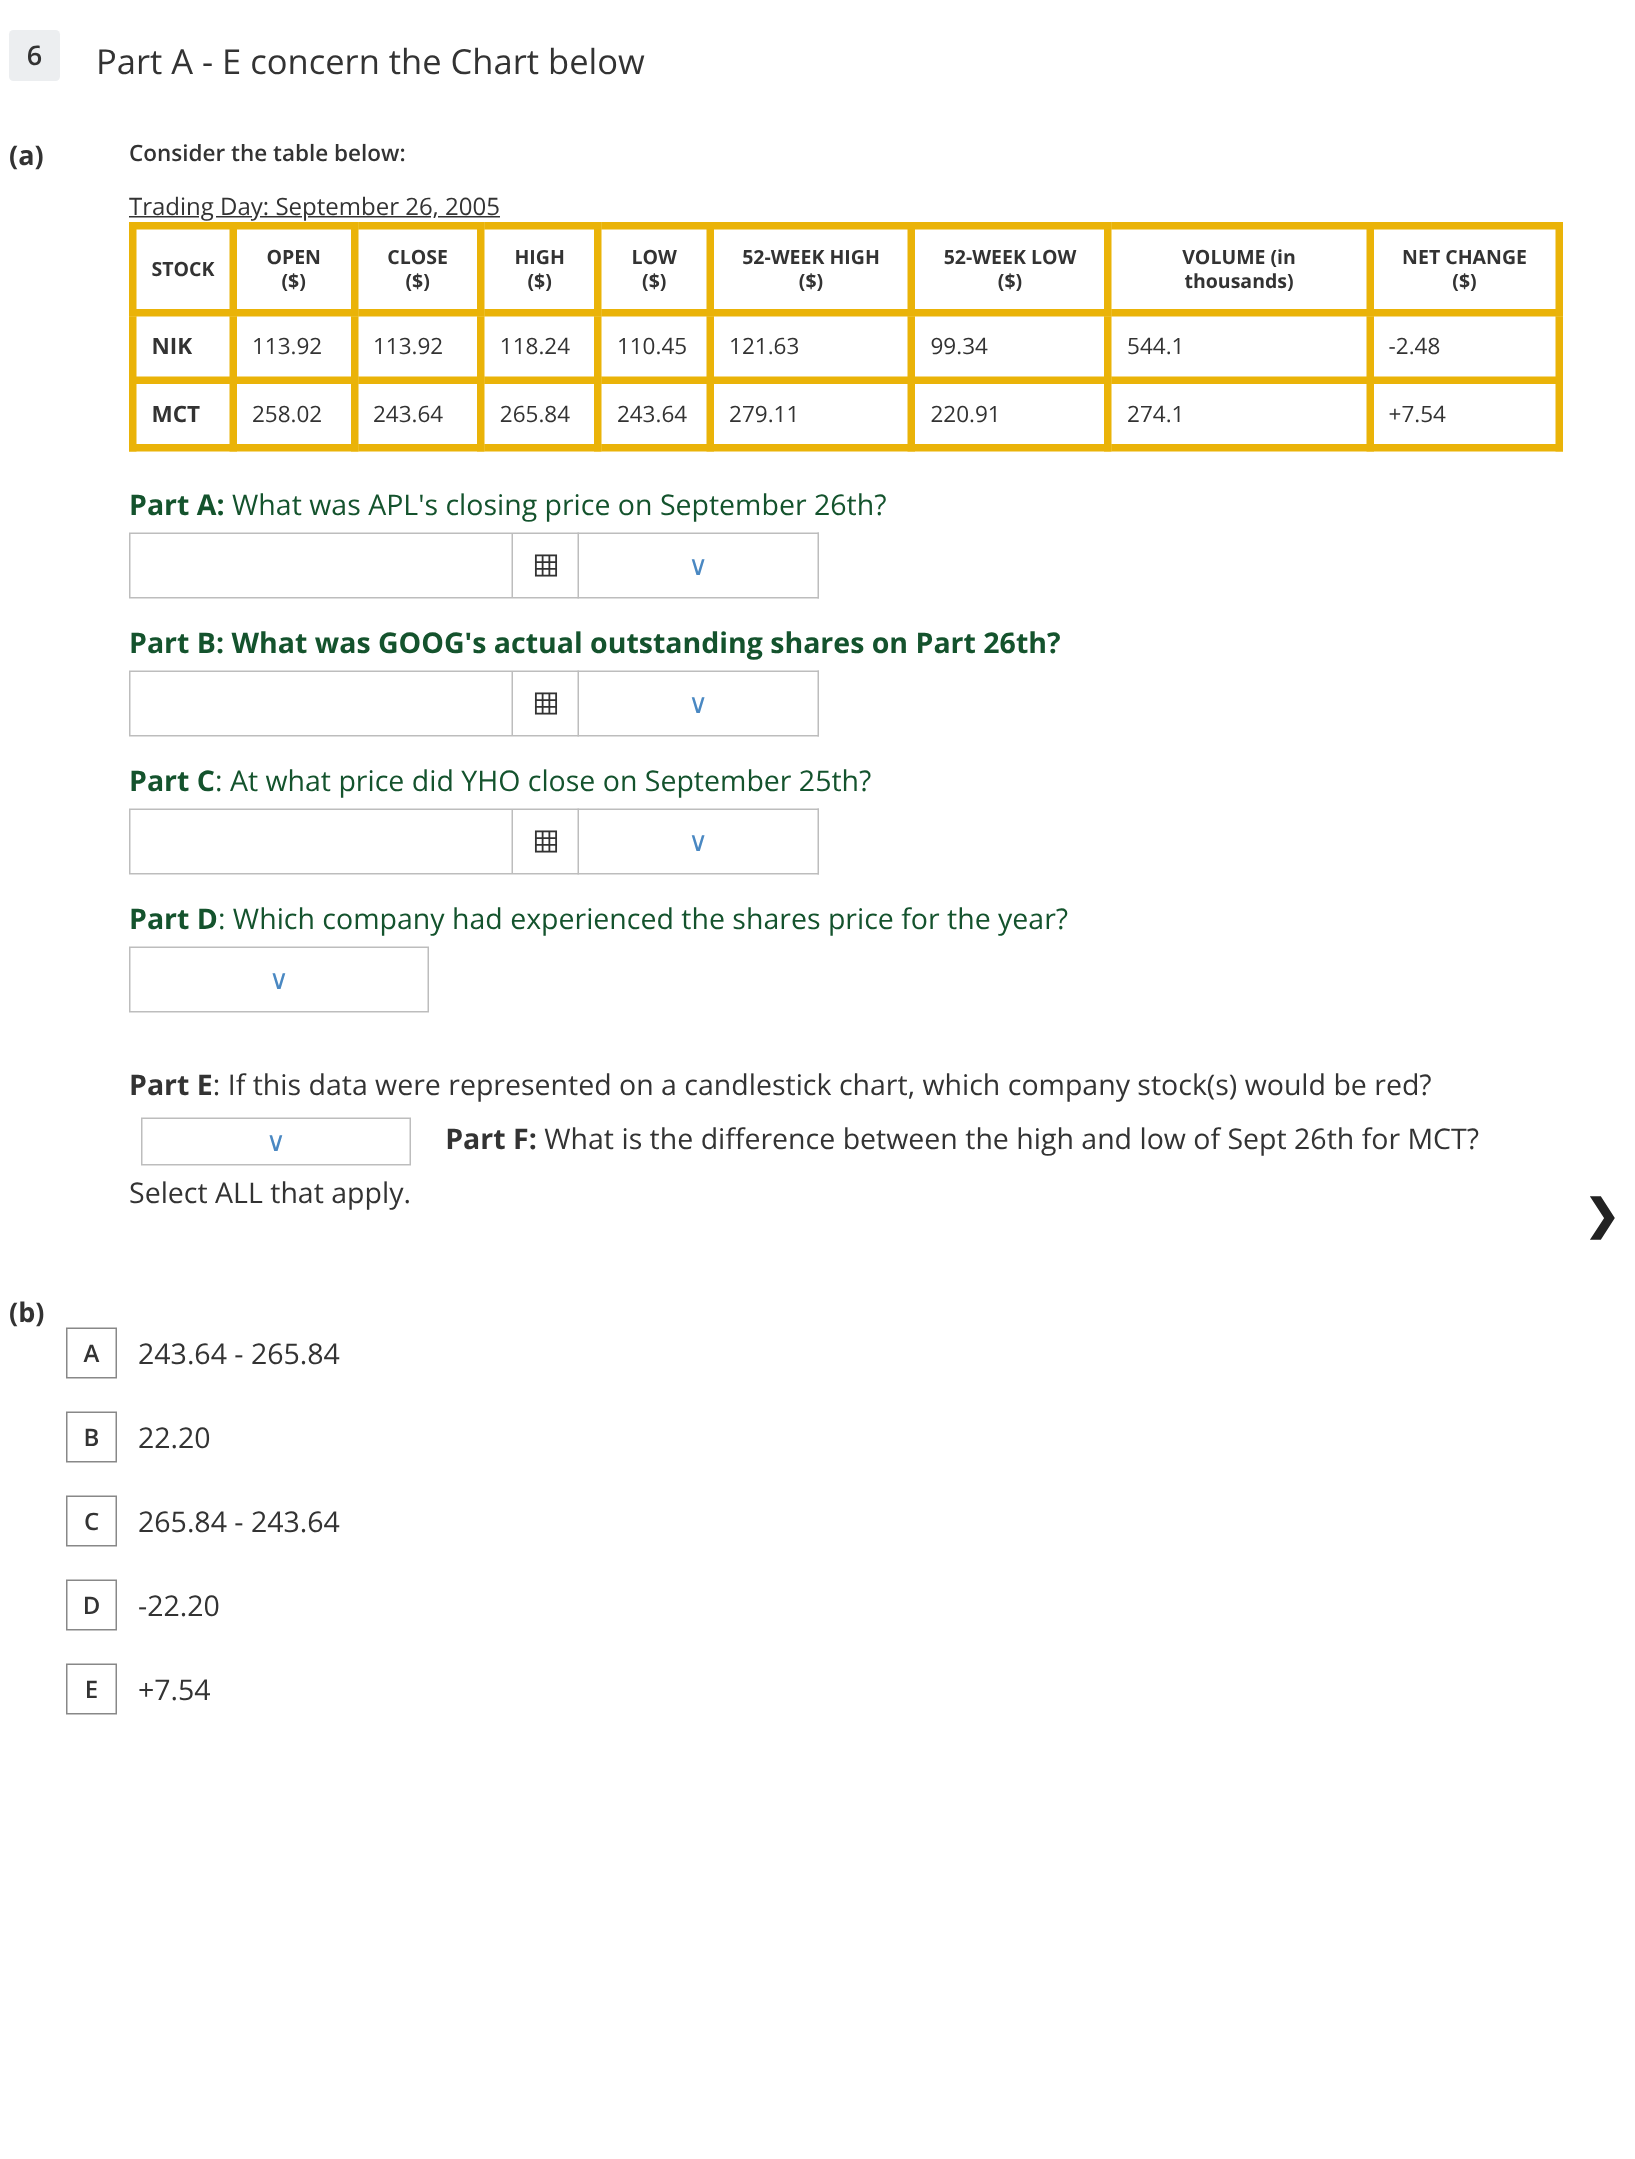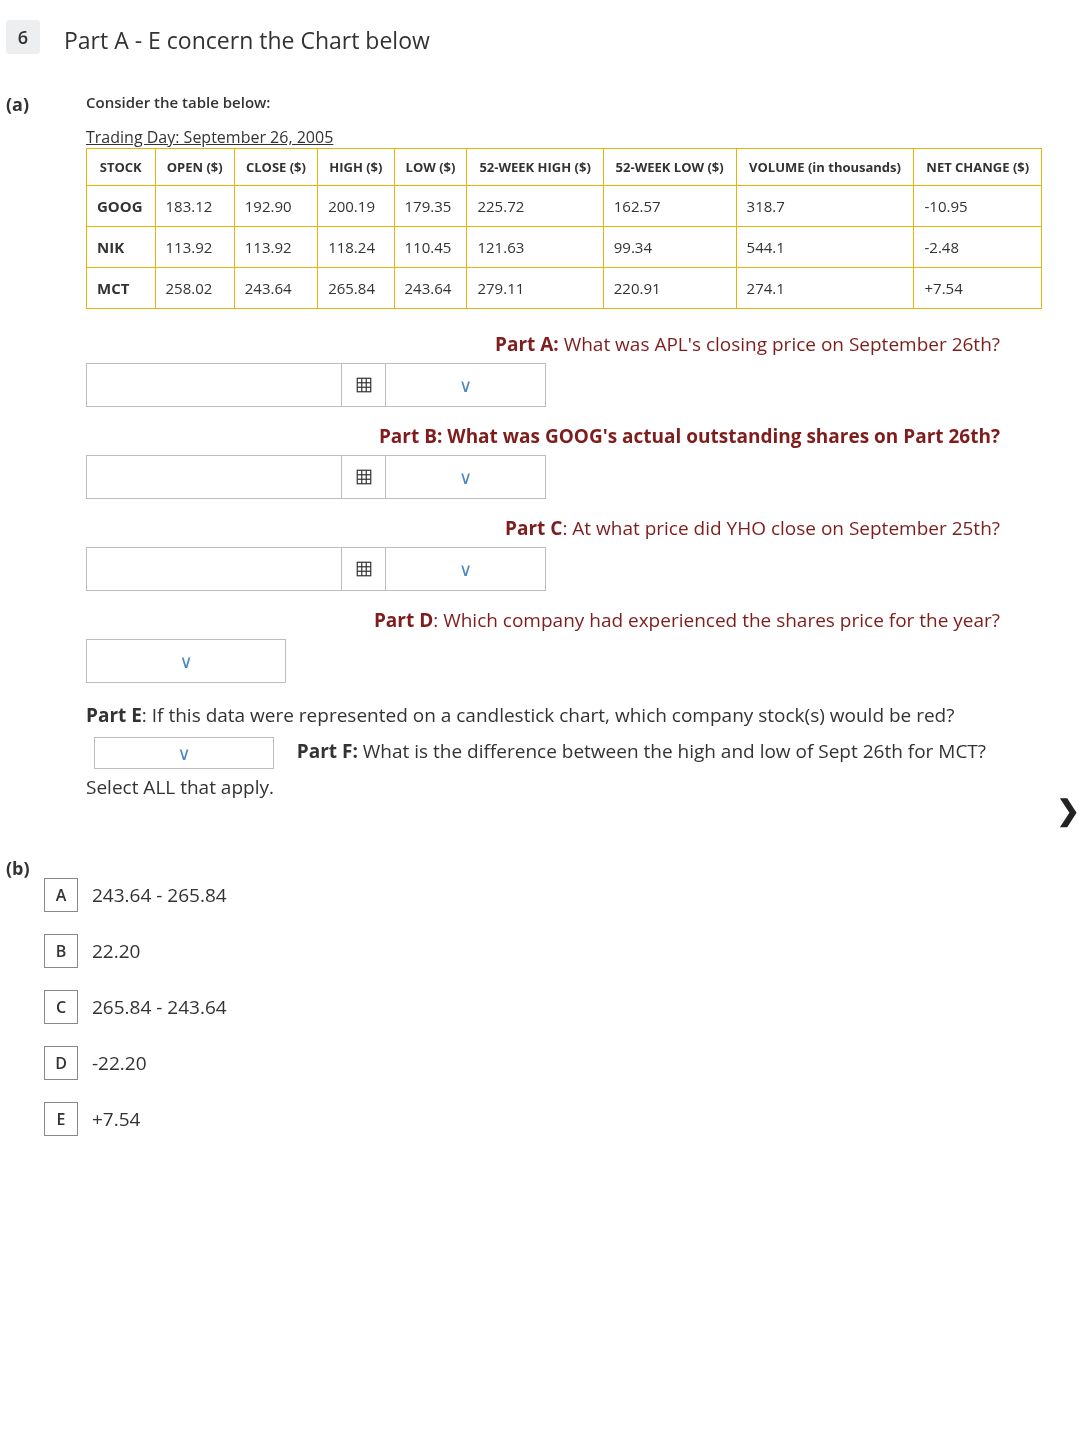--- a/index.html
+++ b/index.html
@@ -48,33 +48,33 @@
     font-size: 16px; text-decoration: underline; margin-bottom: 0px; margin-left: 42px;
   }
   table.stock {
     border-collapse: collapse;
     width: 100%;
     margin-left: 42px;
     margin-right: 0;
     font-size: 15px;
   }
   table.stock th, table.stock td {
-    border: 1px solid #eab308;
+    border: 5px solid #eab308;
     padding: 10px 10px;
     text-align: left;
   }
   table.stock th {
     font-weight: 700;
     font-size: 13px;
     text-align: center;
     line-height: 1.25;
   }
   table.stock td.first { font-weight: 700; }
   .parts { margin-left: 42px; margin-top: 22px; }
-  .part-label { font-size: 19px; color: #7f1d1d; margin-top: 16px; text-align: right; }
+  .part-label { font-size: 19px; color: #14532d; margin-top: 16px; }
   .part-label b { font-weight: 700; }
   .bold-line { font-weight: 700; }
   .input-combo {
     display: flex; align-items: stretch; height: 44px; margin-top: 6px;
   }
   .num-input {
     border: 1px solid #bdbdbd;
     background: #fff;
     height: 44px;
     width: 256px;
@@ -104,21 +104,21 @@
   }
   .dd-btn.inline {
     border-left: 1px solid #bdbdbd;
     width: 180px;
     height: 32px;
     display: inline-flex;
     vertical-align: middle;
     margin: 0 8px;
   }
   .chev { font-size: 18px; color: #4a88c2; line-height: 1; }
-  .flow-line { font-size: 19px; line-height: 1.9; margin-top: 14px;}
+  .flow-line { font-size: 19px; line-height: 1.9; margin-top: 30px;}
   .next-arrow {
     position: absolute;
     right: 10px;
     top: 790px;
     font-size: 28px;
     font-weight: 900;
     color: #222;
     cursor: pointer;
   }
   .options { margin-left: 0; margin-top: 22px; }
@@ -159,31 +159,20 @@
               <th>CLOSE ($)</th>
               <th>HIGH ($)</th>
               <th>LOW ($)</th>
               <th>52-WEEK HIGH ($)</th>
               <th>52-WEEK LOW ($)</th>
               <th>VOLUME (in thousands)</th>
               <th>NET CHANGE ($)</th>
             </tr>
           </thead>
         <tbody id="tbody">
-            <tr>
-              <td class="first">GOOG</td>
-              <td>183.12</td>
-              <td>192.90</td>
-              <td>200.19</td>
-              <td>179.35</td>
-              <td>225.72</td>
-              <td>162.57</td>
-              <td>318.7</td>
-              <td>-10.95</td>
-            </tr>
             <tr>
               <td class="first">NIK</td>
               <td>113.92</td>
               <td>113.92</td>
               <td>118.24</td>
               <td>110.45</td>
               <td>121.63</td>
               <td>99.34</td>
               <td>544.1</td>
               <td>-2.48</td>

